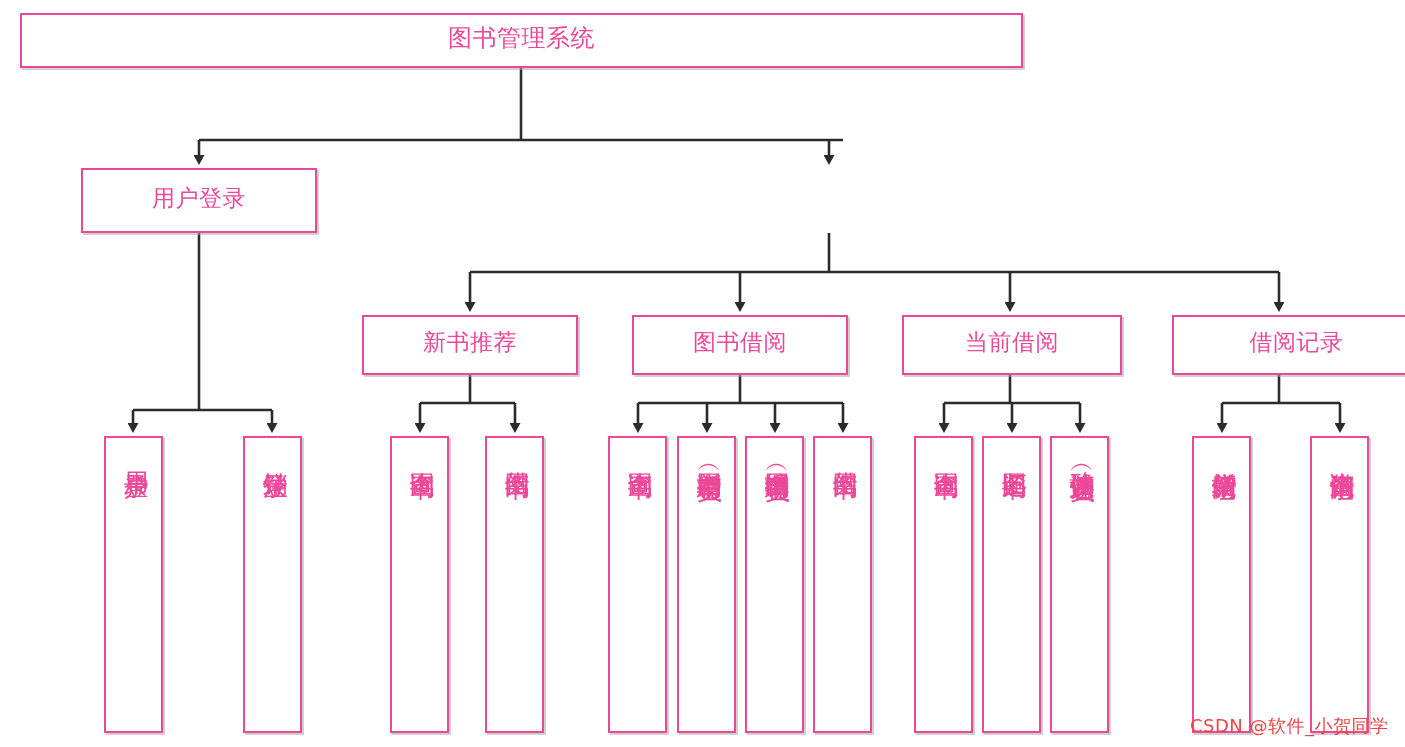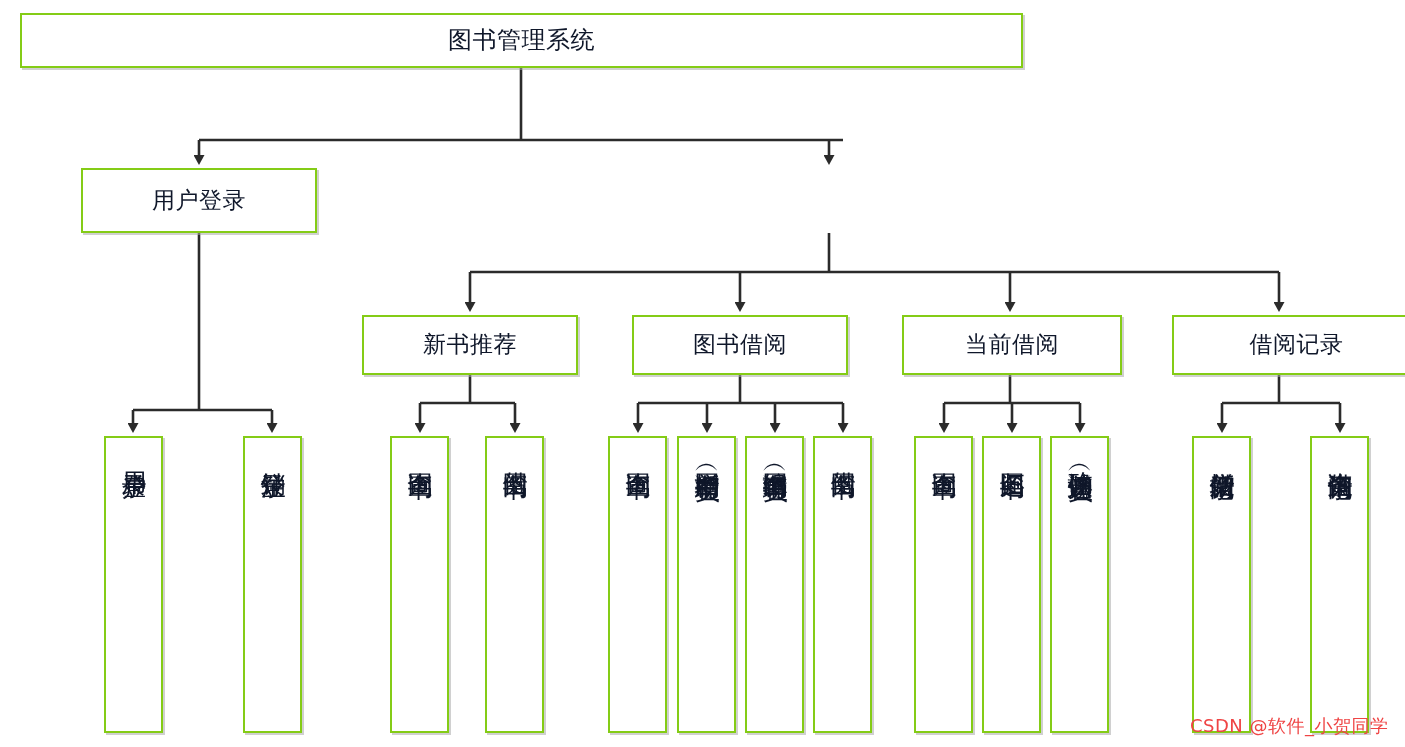--- a/index.html
+++ b/index.html
@@ -23,26 +23,27 @@
     left: 0;
     top: 0;
     width: 1405px;
     height: 747px;
     pointer-events: none;
   }
   .node {
     position: absolute;
     box-sizing: border-box;
     background: #ffffff;
-    border: 2px solid #84cc16;
+    border: 2px solid #ec4899;
     display: flex;
     align-items: center;
     justify-content: center;
-    color: #0f172a;
+    color: #ec4899;
     box-shadow: 2px 2px 0 rgba(170,170,170,0.55);
+    font-family: Liberation Mono, monospace;
   }
   .node .label {
     display: block;
     text-align: center;
     letter-spacing: 0.5px;
     white-space: nowrap;
   }
   
   .node.h .label {
     font-size: 23px;

